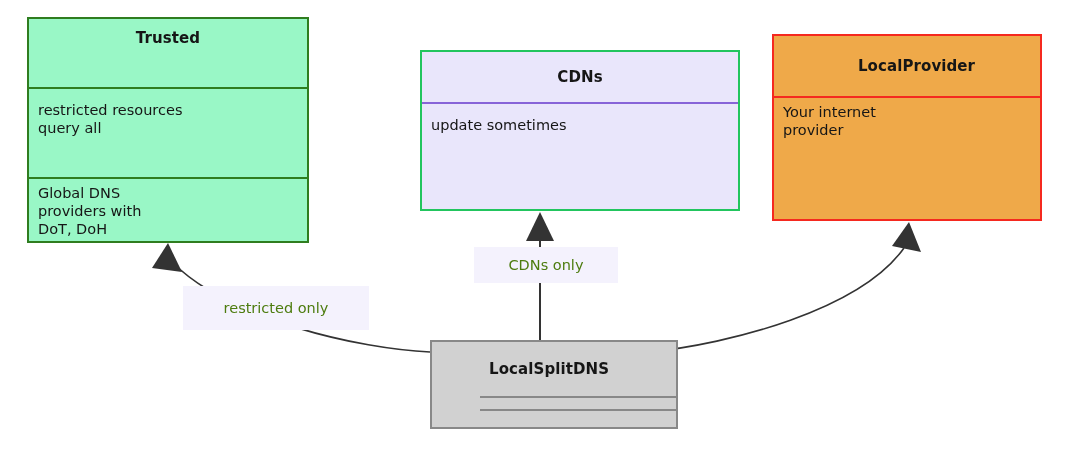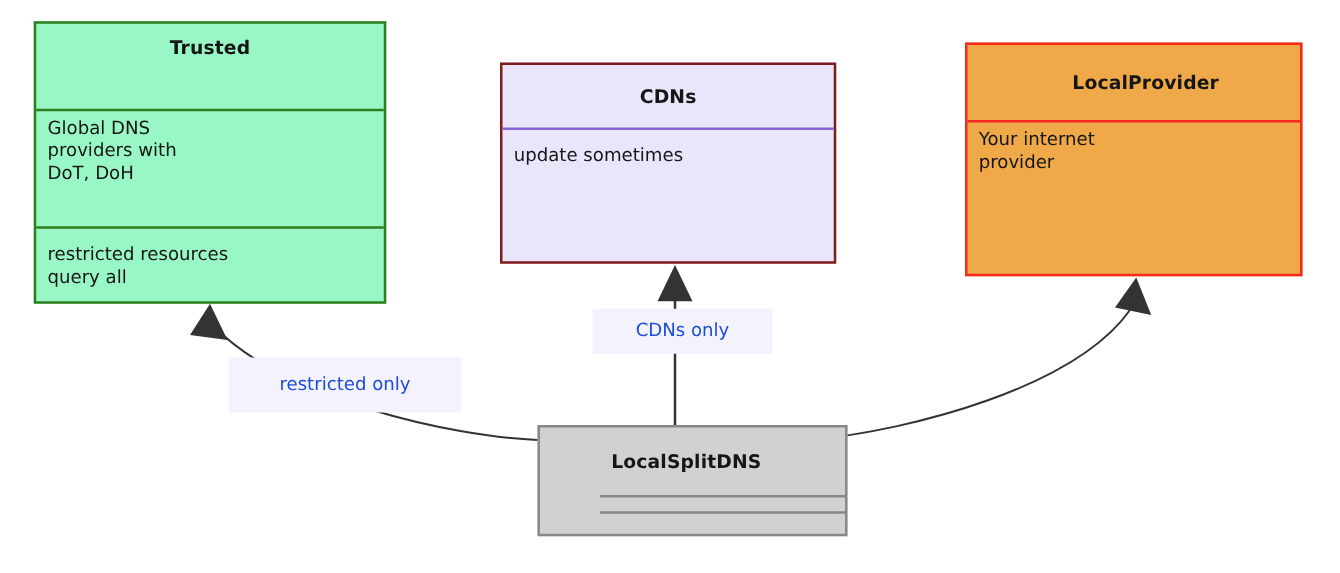--- a/index.html
+++ b/index.html
@@ -69,24 +69,24 @@
     padding-top: 6px;
   }
   #node-trusted .c2 {
     height: 79px;
     border-top: 2px solid #2f7d1f;
     padding-top: 13px;
   }
 
   
   #node-cdns {
-    left: 400px; top: 50px;
-    width: 269px; height: 161px;
+    left: 420px; top: 50px;
+    width: 320px; height: 161px;
     background: #e9e6fb;
-    border: 2px solid #7f1d1d;
+    border: 2px solid #22c55e;
   }
   #node-cdns .title { height: 50px; }
   #node-cdns .c1 {
     height: 51px;
     border-top: 2px solid #8764d8;
     padding-top: 8px;
   }
   #node-cdns .c2 {
     height: 56px;
     border-top: 2px solid #8764d8;
@@ -134,21 +134,21 @@
   #node-localsplitdns .c2 {
     height: 18px;
     border-top: 2px solid #888888;
     padding: 0;
   }
 
   
   .edge-label {
     position: absolute;
     background: #f4f2fd;
-    color: #1d4ed8;
+    color: #4d7c0f;
     font-size: 14.5px;
     white-space: nowrap;
     display: flex;
     align-items: center;
     justify-content: center;
     box-sizing: border-box;
   }
   #label-restricted-only { left: 183px; top: 286px; width: 186px; height: 44px; }
   #label-cdns-only       { left: 474px; top: 247px; width: 144px; height: 36px; }
   #label-all-unmatched   { left: 674px; top: 283px; width: 262px; height: 45px; }
@@ -176,25 +176,25 @@
     </g>
   </svg>
 
   <div class="edge-label" id="label-restricted-only">restricted only</div>
 
   <div class="edge-label" id="label-cdns-only">CDNs only</div>
 
 
   <div class="node" id="node-trusted">
     <div class="title">Trusted</div>
+    <div class="compartment c2">restricted resources
+query all</div>
     <div class="compartment c1">Global DNS
 providers with
 DoT, DoH</div>
-    <div class="compartment c2">restricted resources
-query all</div>
   </div>
 
   <div class="node" id="node-cdns">
     <div class="title">CDNs</div>
     <div class="compartment c2">update sometimes</div>
   </div>
 
   <div class="node" id="node-localprovider">
     <div class="title">LocalProvider</div>
     <div class="compartment c1">Your internet

